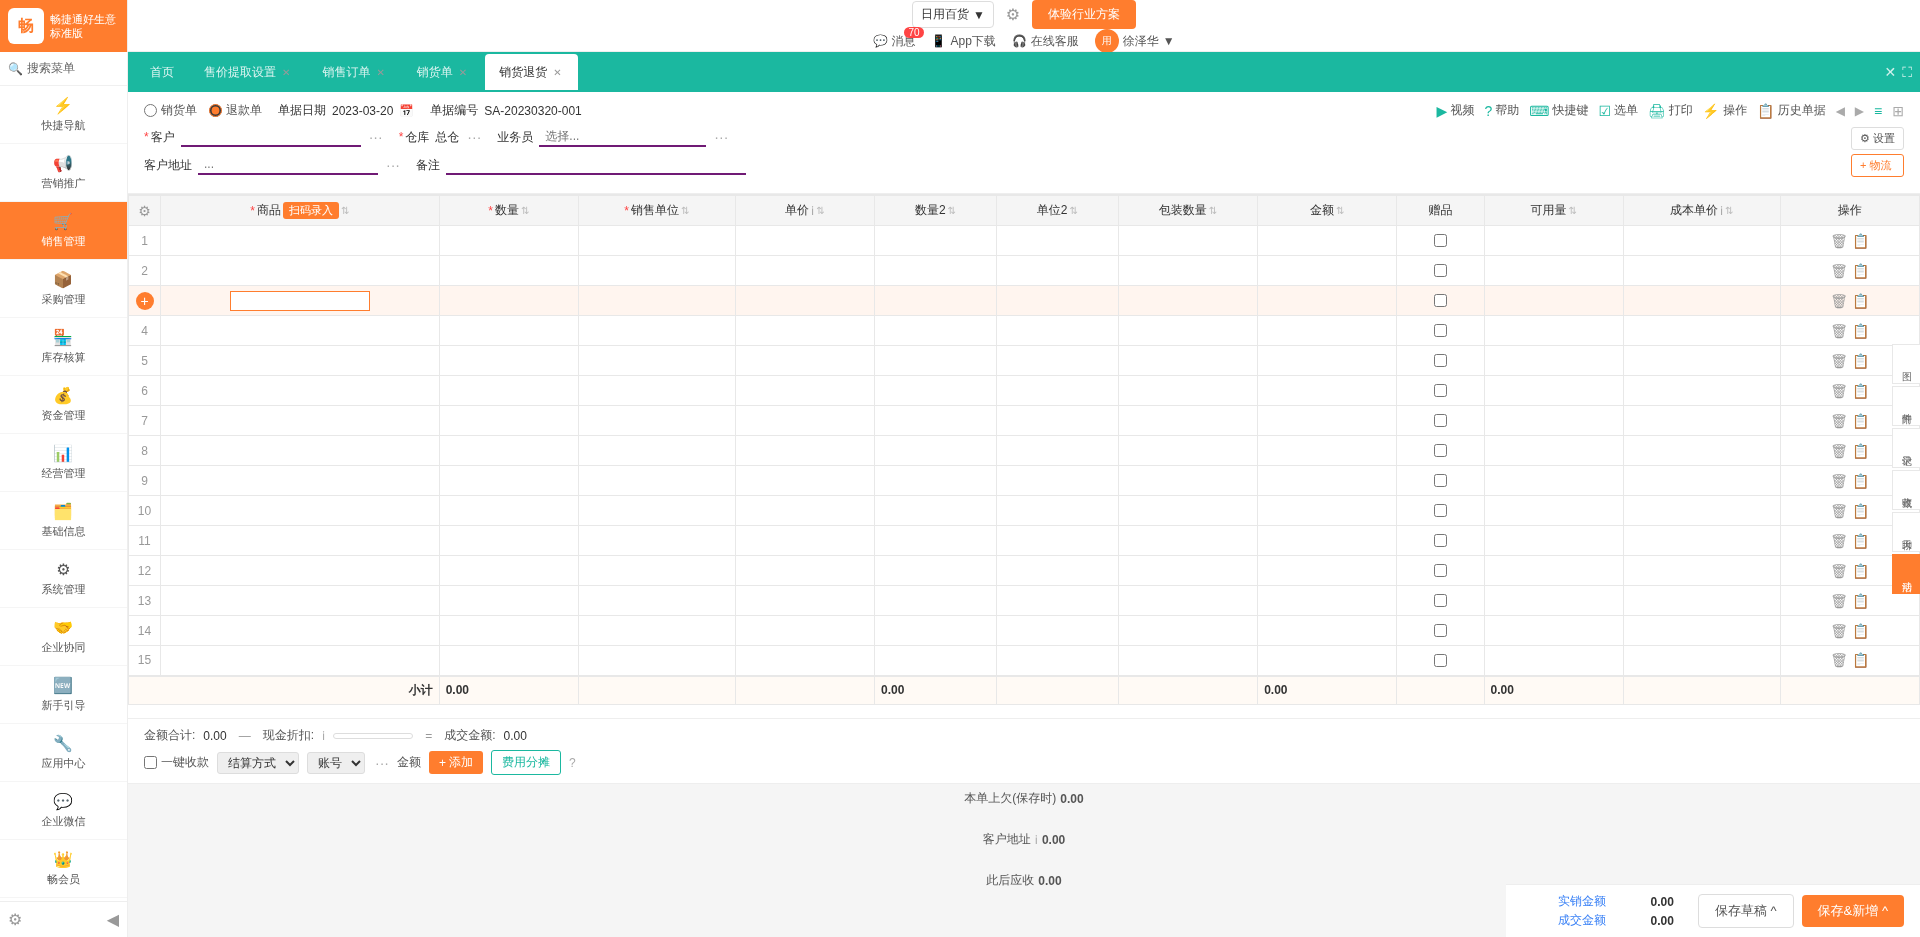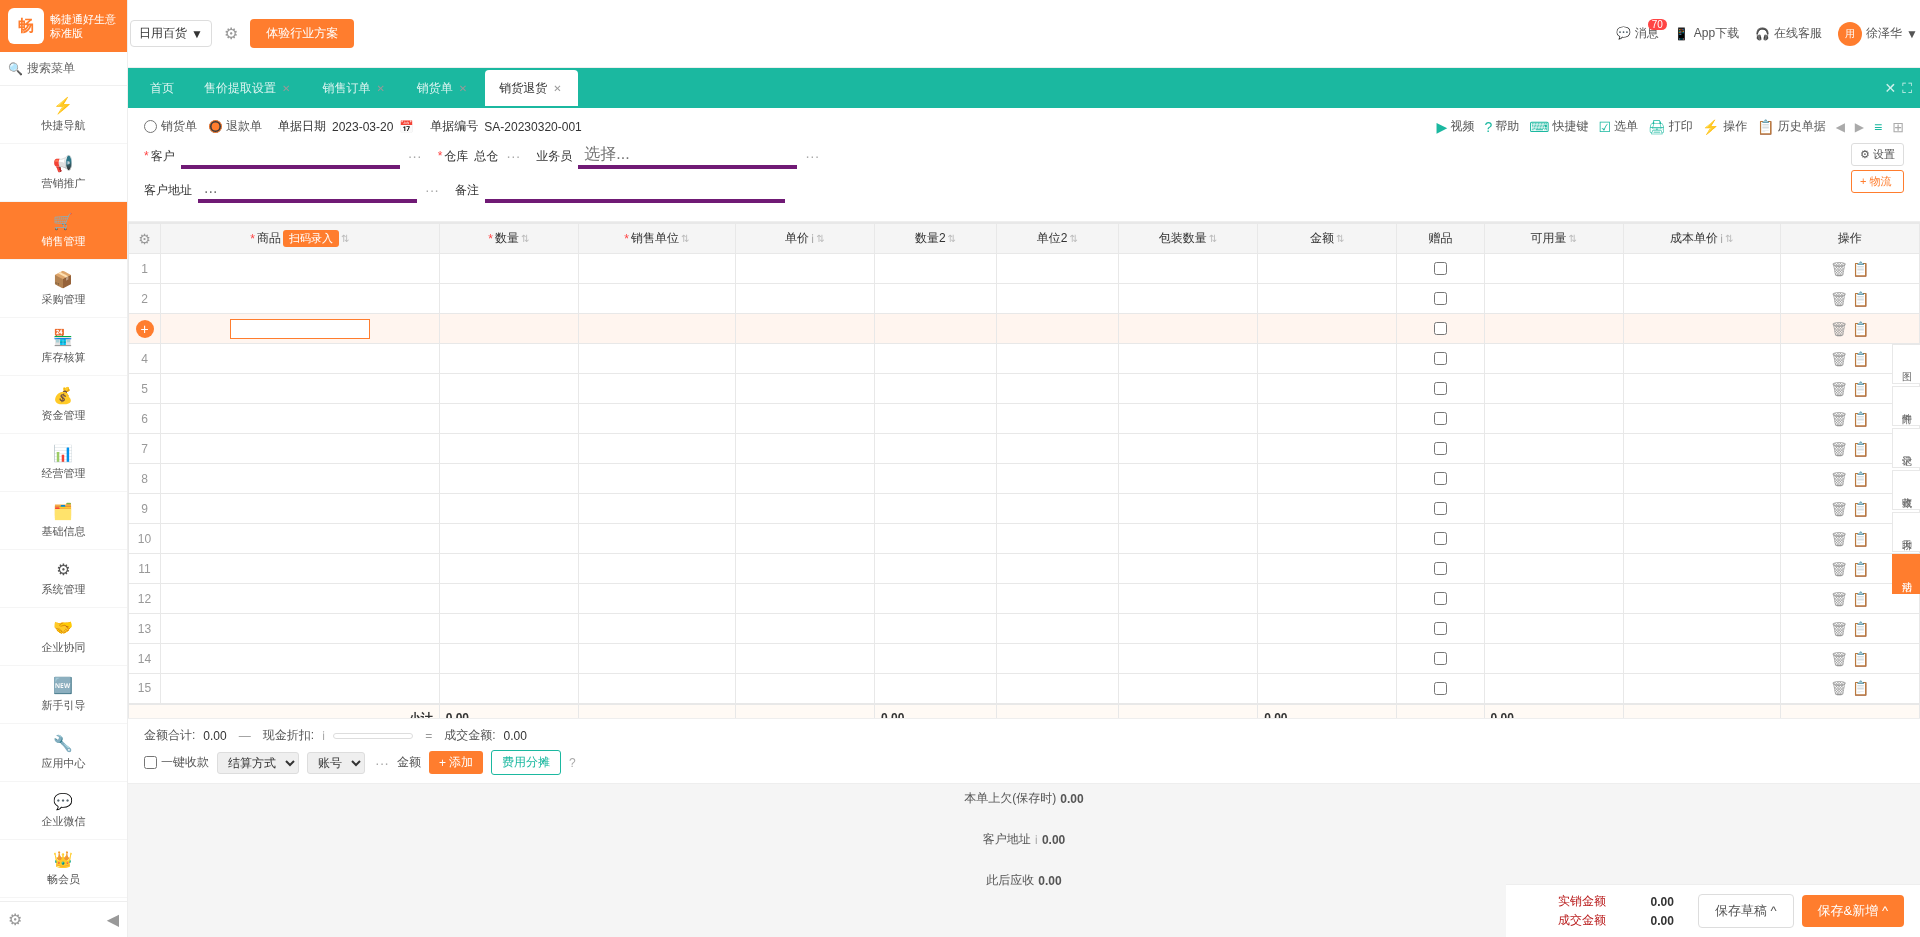--- a/index.html
+++ b/index.html
@@ -14,21 +14,21 @@
     .sidebar-nav { flex: 1; overflow-y: auto; }
     .sidebar-item { display: flex; flex-direction: column; align-items: center; padding: 10px 4px; cursor: pointer; color: #555; font-size: 11px; gap: 3px; border-bottom: 1px solid #f5f5f5; }
     .sidebar-item.active { background: #ff7d2e; color: #fff; }
     .sidebar-item .icon { font-size: 16px; }
     .sidebar-bottom { padding: 8px; display: flex; align-items: center; justify-content: space-between; border-top: 1px solid #eee; }
 
     
     .main { flex: 1; display: flex; flex-direction: column; height: 937px; overflow: hidden; }
 
     
-    .topbar { height: 68px; background: #fff; border-bottom: 1px solid #eee; display: flex; align-items: center; justify-content: space-between; padding: 0 2px; flex-shrink: 0; }
+    .topbar { height: 52px; background: #fff; border-bottom: 1px solid #eee; display: flex; align-items: center; justify-content: space-between; padding: 0 32px; flex-shrink: 0; flex-direction: column; }
     .topbar-left { display: flex; align-items: center; gap: 12px; }
     .topbar-select { display: flex; align-items: center; gap: 4px; border: 1px solid #ddd; border-radius: 4px; padding: 4px 8px; font-size: 12px; color: #333; cursor: pointer; background: #fff; }
     .topbar-settings { color: #999; cursor: pointer; font-size: 16px; }
     .topbar-btn { background: #ff7d2e; color: #fff; border: none; border-radius: 4px; padding: 6px 16px; font-size: 12px; cursor: pointer; }
     .topbar-right { display: flex; align-items: center; gap: 16px; font-size: 12px; color: #555; }
     .topbar-msg { position: relative; cursor: pointer; }
     .topbar-badge { position: absolute; top: -6px; right: -8px; background: #ff4444; color: #fff; border-radius: 8px; font-size: 10px; padding: 0 4px; min-width: 16px; text-align: center; }
     .topbar-user { display: flex; align-items: center; gap: 4px; cursor: pointer; }
     .avatar { width: 24px; height: 24px; background: #ff7d2e; border-radius: 50%; display: flex; align-items: center; justify-content: center; color: #fff; font-size: 10px; }
 
@@ -39,21 +39,21 @@
     .tab-close { font-size: 10px; color: #999; cursor: pointer; padding: 0 2px; }
     .tabbar-end { margin-left: auto; display: flex; gap: 6px; align-items: center; }
     .tab-icon-btn { color: rgba(255,255,255,0.8); cursor: pointer; font-size: 14px; }
 
     
     .form-area { background: #fff; padding: 10px 16px; flex-shrink: 0; border-bottom: 1px solid #eee; }
     .form-row { display: flex; align-items: center; gap: 16px; margin-bottom: 8px; flex-wrap: wrap; }
     .form-item { display: flex; align-items: center; gap: 6px; }
     .form-label { color: #333; font-size: 12px; white-space: nowrap; }
     .form-label.required::before { content: '*'; color: #ff4444; margin-right: 2px; }
-    .form-input { border: none; border-bottom: 4px solid #701a75; padding: 2px 6px; font-size: 16px; color: #c2410c; min-width: 120px; outline: none; background: transparent; }
+    .form-input { border: none; border-bottom: 2px solid #701a75; padding: 2px 6px; font-size: 12px; color: #c2410c; min-width: 120px; outline: none; background: transparent; }
     .form-dots { color: #aaa; font-size: 14px; cursor: pointer; margin-left: 2px; }
     .radio-group { display: flex; gap: 12px; align-items: center; }
     .radio-item { display: flex; align-items: center; gap: 4px; cursor: pointer; font-size: 12px; color: #555; }
     .radio-item input[type=radio] { accent-color: #ff7d2e; }
     .form-date-val { font-size: 12px; color: #333; }
     .form-toolbar-btn { display: flex; align-items: center; gap: 3px; cursor: pointer; color: #555; }
     .form-toolbar-btn .t-icon { font-size: 14px; color: #1bb8a0; }
     .form-right-btns { display: flex; flex-direction: column; gap: 4px; margin-left: 8px; }
     .small-btn { font-size: 11px; padding: 3px 8px; border-radius: 3px; border: 1px solid #ddd; background: #fff; cursor: pointer; color: #555; display: flex; align-items: center; gap: 3px; }
     .small-btn.orange { border-color: #ff7d2e; color: #ff7d2e; }
@@ -93,21 +93,21 @@
     .fenpai-btn { border: 1px solid #1bb8a0; color: #1bb8a0; background: #fff; border-radius: 3px; padding: 3px 10px; font-size: 12px; cursor: pointer; }
 
     
     .status-bar { background: #f5f5f5; border-top: 1px solid #eee; padding: 6px 16px; display: flex; align-items: center; gap: 24px; font-size: 12px; color: #555; flex-shrink: 0; flex-direction: column; }
     .status-item { display: flex; align-items: center; gap: 4px; }
 
     
     .action-bar { position: fixed; bottom: 0; right: 0; display: flex; gap: 8px; padding: 8px 16px; background: #fff; border-top: 1px solid #eee; align-items: center; z-index: 100; }
     .summary-box { display: flex; flex-direction: column; gap: 2px; margin-right: 16px; font-size: 12px; }
     .summary-row { display: flex; align-items: center; gap: 8px; }
-    .summary-label { color: #b91c1c; margin-left: 36px; }
+    .summary-label { color: #3b82f6; margin-left: 36px; }
     .summary-value { color: #333; font-weight: bold; min-width: 60px; text-align: right; }
     .btn-save-draft { border: 1px solid #ddd; background: #fff; color: #555; border-radius: 4px; padding: 7px 16px; font-size: 13px; cursor: pointer; display: flex; align-items: center; gap: 4px; }
     .btn-save-new { background: #ff7d2e; color: #fff; border: none; border-radius: 4px; padding: 7px 16px; font-size: 13px; cursor: pointer; display: flex; align-items: center; gap: 4px; }
 
     
     .right-quick-btns { position: fixed; right: 0; top: 50%; transform: translateY(-50%); display: flex; flex-direction: column; gap: 2px; z-index: 50; }
     .rqb { width: 28px; background: #fff; border: 1px solid #e8e8e8; border-right: none; padding: 8px 4px; cursor: pointer; color: #666; font-size: 10px; text-align: center; writing-mode: vertical-rl; text-orientation: mixed; display: flex; align-items: center; justify-content: center; min-height: 40px; }
     .rqb.active-side { background: #ff7d2e; color: #fff; border-color: #ff7d2e; }
   </style>
 </head>

